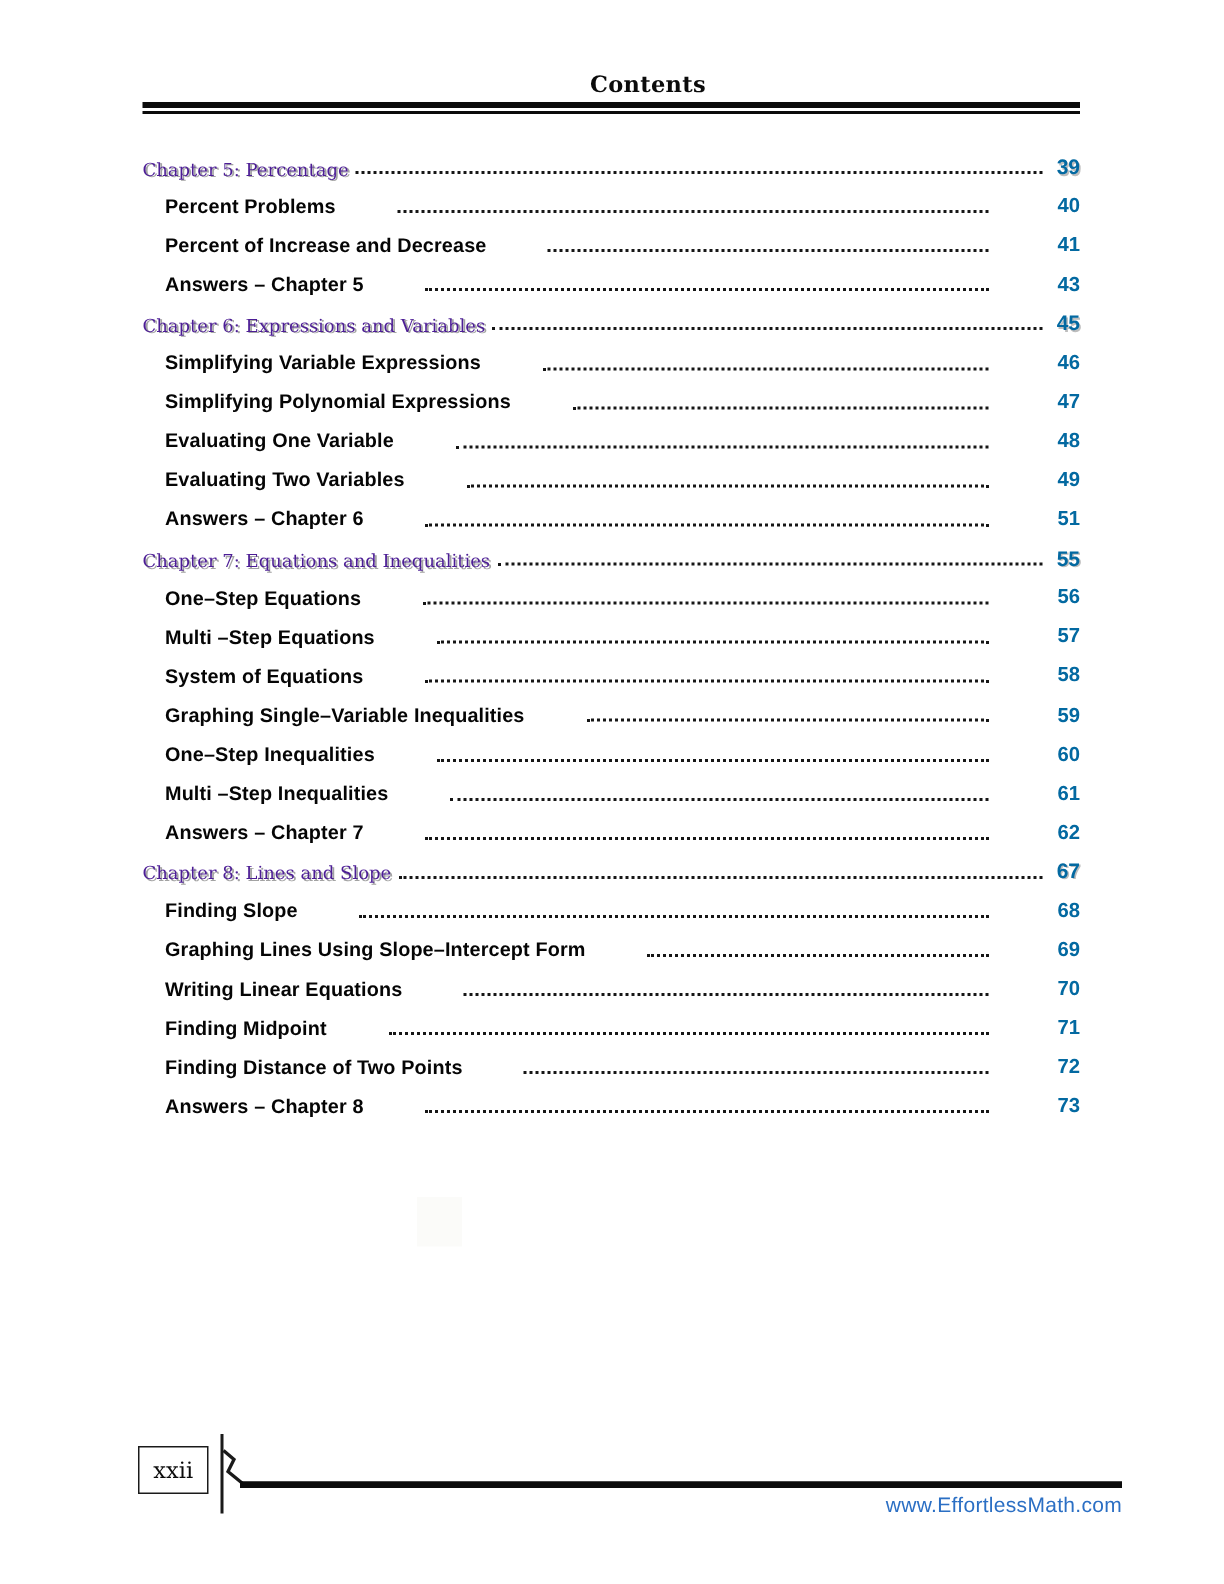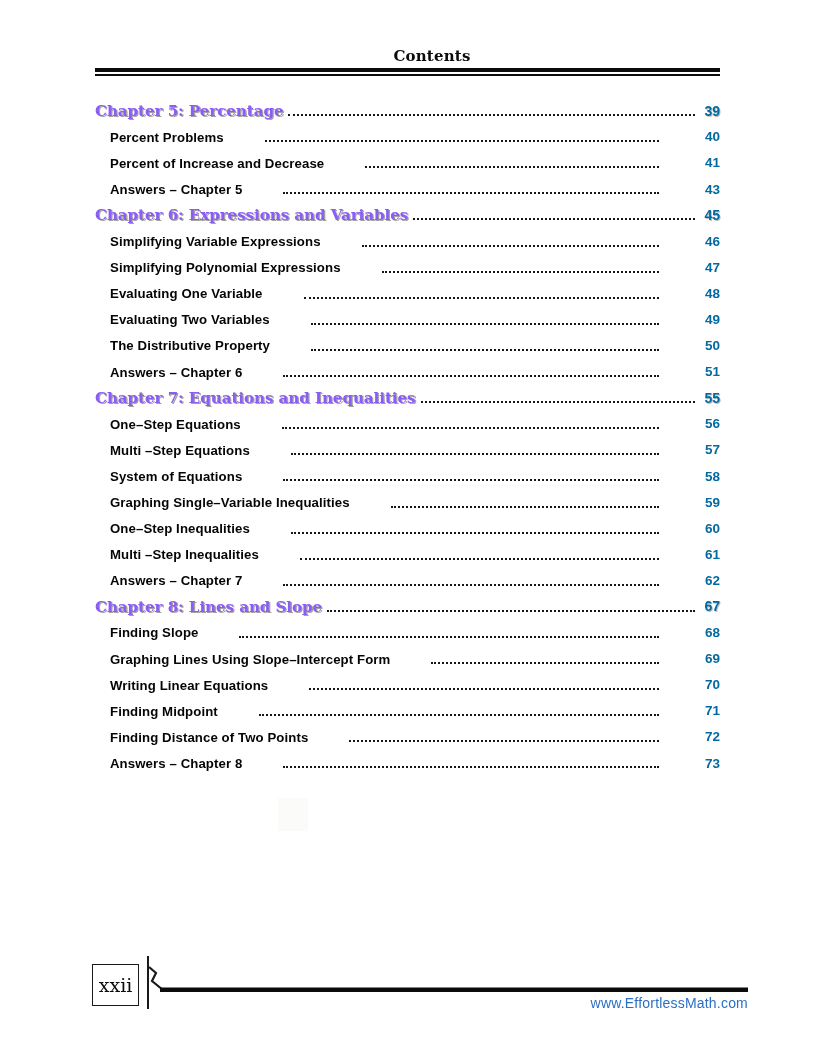--- a/index.html
+++ b/index.html
@@ -60,25 +60,24 @@
   .row .pagenum {
     min-width: 22px;
     text-align: right;
     font-weight: bold;
     font-size: 13.5px;
     line-height: 1.25;
     color: #0369a1;
   }
   .row.chapter .label {
     font-family: "DejaVu Serif", serif;
-    font-size: 15px;
+    font-size: 12px;
     line-height: 1.2;
-    color: #8b5cf6;
+    color: #4c1d95;
     text-shadow: 1.3px 1.3px 0 #a3a3a3;
-    font-weight: bold;
   }
   .row.chapter .pagenum {
     font-size: 14px;
     text-shadow: 1px 1px 0 #bdbdbd;
   }
   .row.chapter .leader { margin-bottom: 4px; }
   .row.sub { padding-left: 15px; gap: 36px; }
   .row.sub .label {
     font-weight: bold;
     font-size: 13.2px;
@@ -96,27 +95,27 @@
     height: 33px;
     background: #fbfbf9;
   }
 
   
   .footer-pagebox {
     position: absolute;
     left: 92px;
     top: 964px;
     width: 47px;
-    height: 42px;
+    height: 32px;
     border: 1.5px solid #1a1a1a;
     display: flex;
     align-items: center;
     justify-content: center;
     font-family: "DejaVu Serif", serif;
-    font-size: 19px;
+    font-size: 15px;
     color: #0b0b0b;
   }
   .footer-vline {
     position: absolute;
     left: 147px;
     top: 956px;
     width: 1.5px;
     height: 53px;
     background: #1a1a1a;
   }
@@ -194,25 +193,20 @@
       <span class="leader"></span>
       <span class="pagenum">48</span>
     </div>
 
     <div class="row sub">
       <span class="label">Evaluating Two Variables</span>
       <span class="leader"></span>
       <span class="pagenum">49</span>
     </div>
 
-    <div class="row sub">
-      <span class="label">The Distributive Property</span>
-      <span class="leader"></span>
-      <span class="pagenum">50</span>
-    </div>
 
     <div class="row sub">
       <span class="label">Answers – Chapter 6</span>
       <span class="leader"></span>
       <span class="pagenum">51</span>
     </div>
 
     <div class="row chapter">
       <span class="label">Chapter 7: Equations and Inequalities</span>
       <span class="leader"></span>

